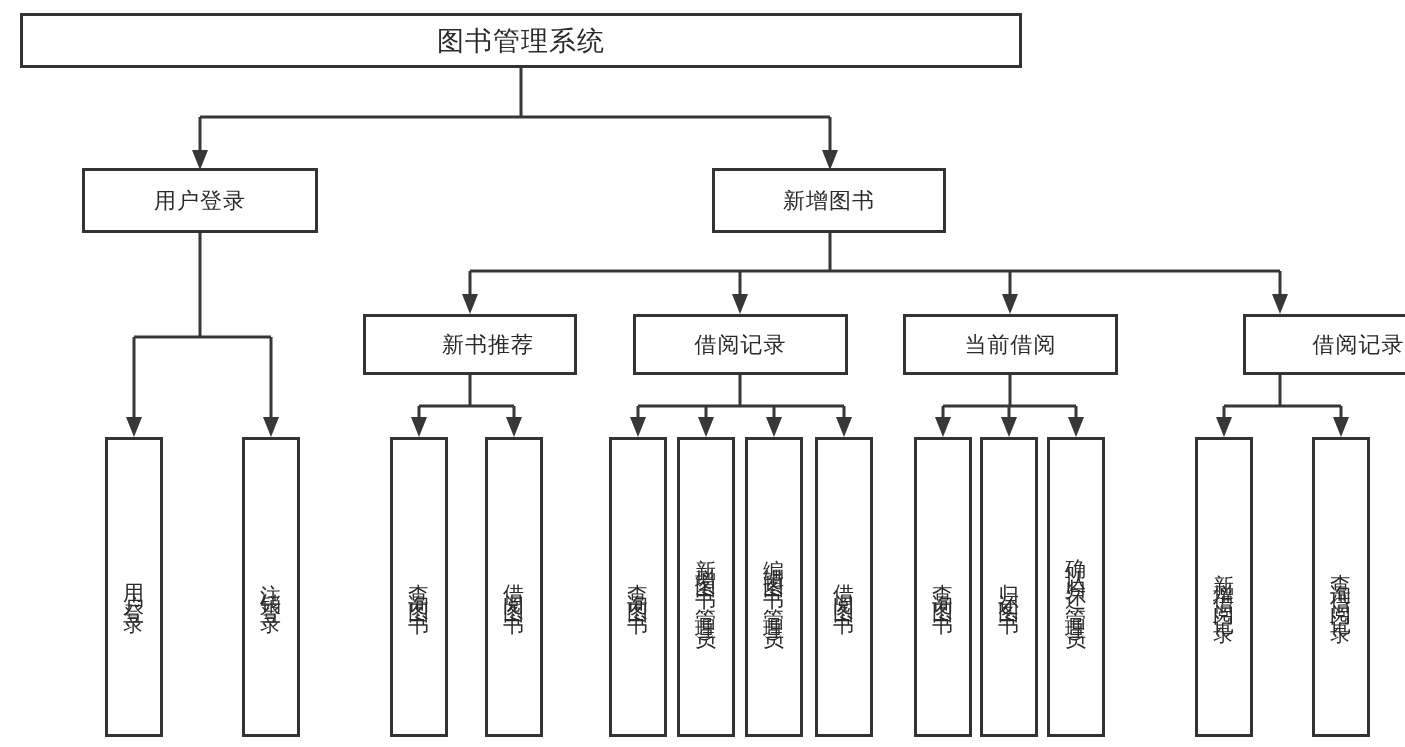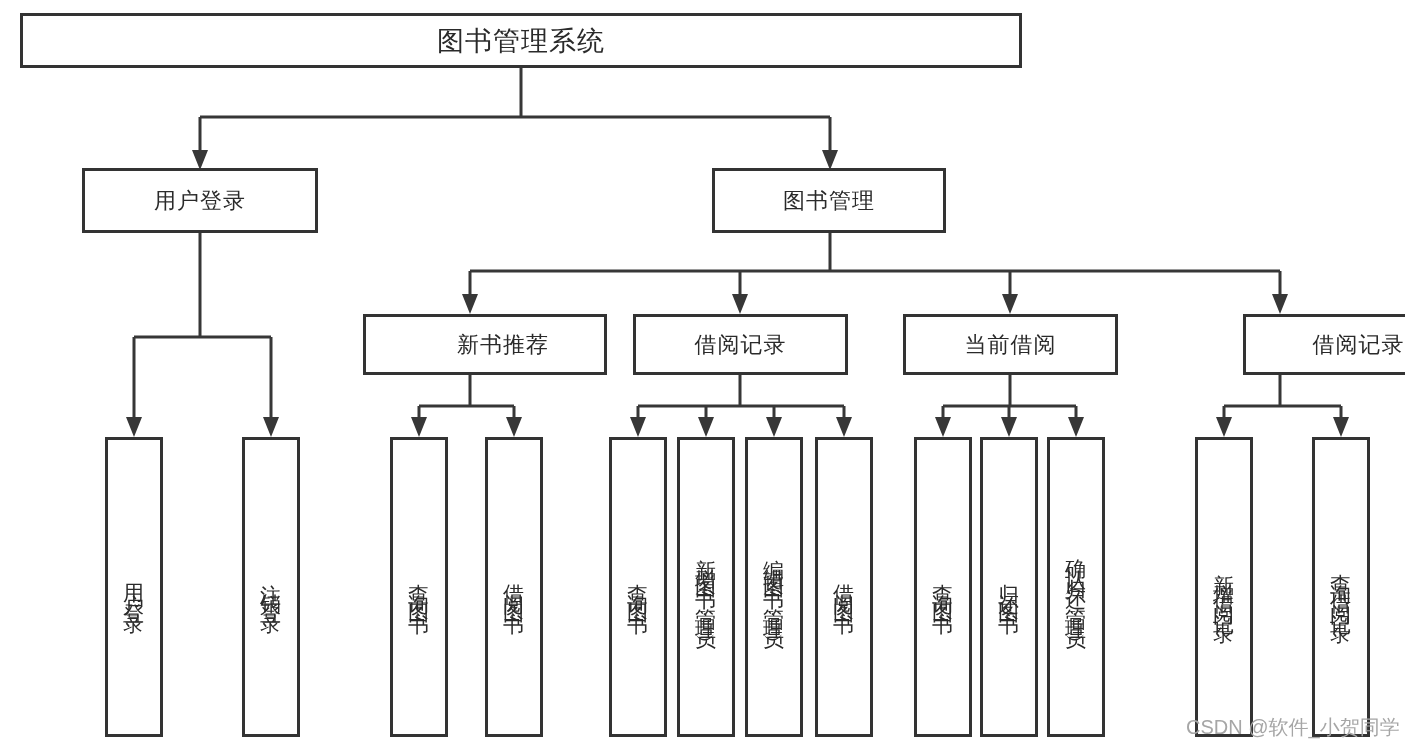--- a/index.html
+++ b/index.html
@@ -86,24 +86,24 @@
   </svg>
 
   <div class="box hbox root" style="left:20px; top:13px; width:1002px; height:55px;">
     <span class="lbl">图书管理系统</span>
   </div>
 
   <div class="box hbox" style="left:82px; top:168px; width:236px; height:65px;">
     <span class="lbl">用户登录</span>
   </div>
   <div class="box hbox" style="left:712px; top:168px; width:234px; height:65px;">
-    <span class="lbl">图书管理</span>
+    <span class="lbl">新增图书</span>
   </div>
 
-  <div class="box hbox" style="left:363px; top:314px; width:244px; height:61px;padding-left:36px;">
+  <div class="box hbox" style="left:363px; top:314px; width:214px; height:61px;padding-left:36px;">
     <span class="lbl">新书推荐</span>
   </div>
   <div class="box hbox" style="left:633px; top:314px; width:215px; height:61px;">
     <span class="lbl">借阅记录</span>
   </div>
   <div class="box hbox" style="left:903px; top:314px; width:215px; height:61px;">
     <span class="lbl">当前借阅</span>
   </div>
   <div class="box hbox" style="left:1243px; top:314px; width:231px; height:61px;">
     <span class="lbl">借阅记录</span>
@@ -146,15 +146,14 @@
     <span class="lbl">确认归还（管理员）</span>
   </div>
 
   <div class="box leaf" style="left:1195px; top:437px; width:58px; height:300px;">
     <span class="lbl">新增借阅记录</span>
   </div>
   <div class="box leaf" style="left:1312px; top:437px; width:58px; height:300px;">
     <span class="lbl">查询借阅记录</span>
   </div>
 
-  <div class="watermark">CSDN @软件_小贺同学</div>
 
 </div>
 
 </body></html>

